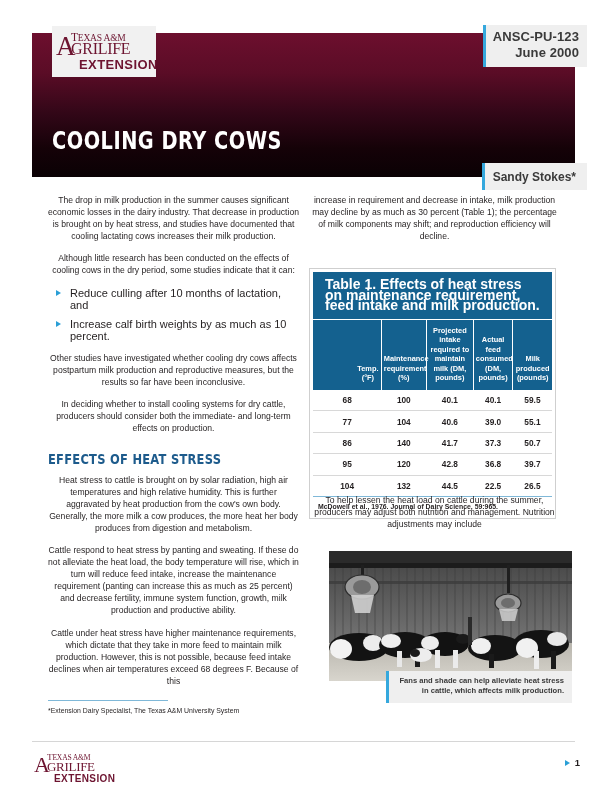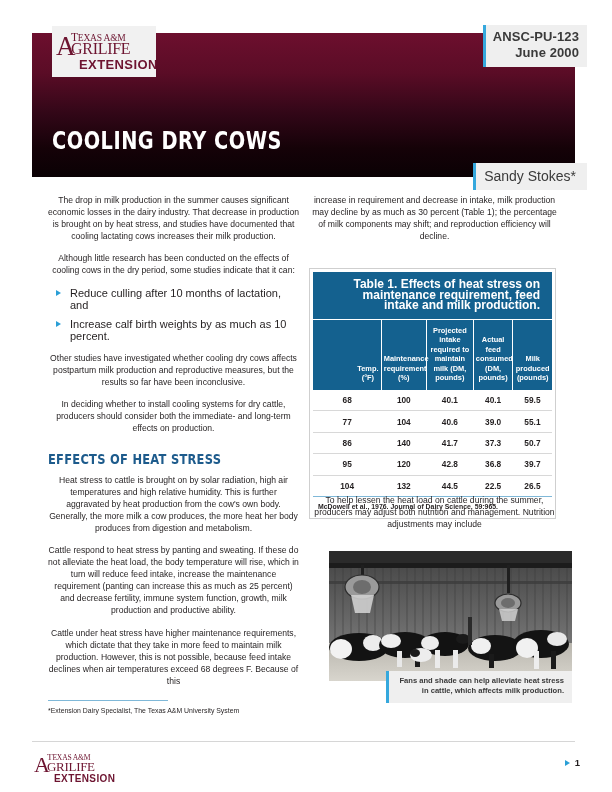--- a/index.html
+++ b/index.html
@@ -121,22 +121,22 @@
   #author-box {
     position: absolute;
     right: 25px;
     top: 163px;
     background: #efefef;
     border-left: 3px solid #35a8dd;
     padding: 4px 11px 5px 8px;
     z-index: 6;
   }
   #author-box span {
-    font-size: 14px;
-    font-weight: normal;
+    font-size: 12px;
+    font-weight: bold;
     color: #3a3a3a;
   }
 
   
   .col {
     position: absolute;
     top: 194px;
     width: 251px;
   }
   #col-left  { left: 48px; }
@@ -215,25 +215,25 @@
   }
   table.data-table {
     border-collapse: collapse;
     width: 100%;
     table-layout: fixed;
   }
   table.data-table caption {
     caption-side: top;
     background: #14618f;
     color: #ffffff;
-    font-size: 12px;
+    font-size: 14px;
     font-weight: bold;
     padding: 7px 12px 8px 12px;
     line-height: 10.5px;
-    text-align: right;
+    text-align: left;
   }
   table.data-table thead th {
     background: #14618f;
     color: #ffffff;
     font-size: 7.4px;
     font-weight: bold;
     line-height: 9.6px;
     text-align: center;
     vertical-align: bottom;
     padding: 6px 2px 7px 2px;

